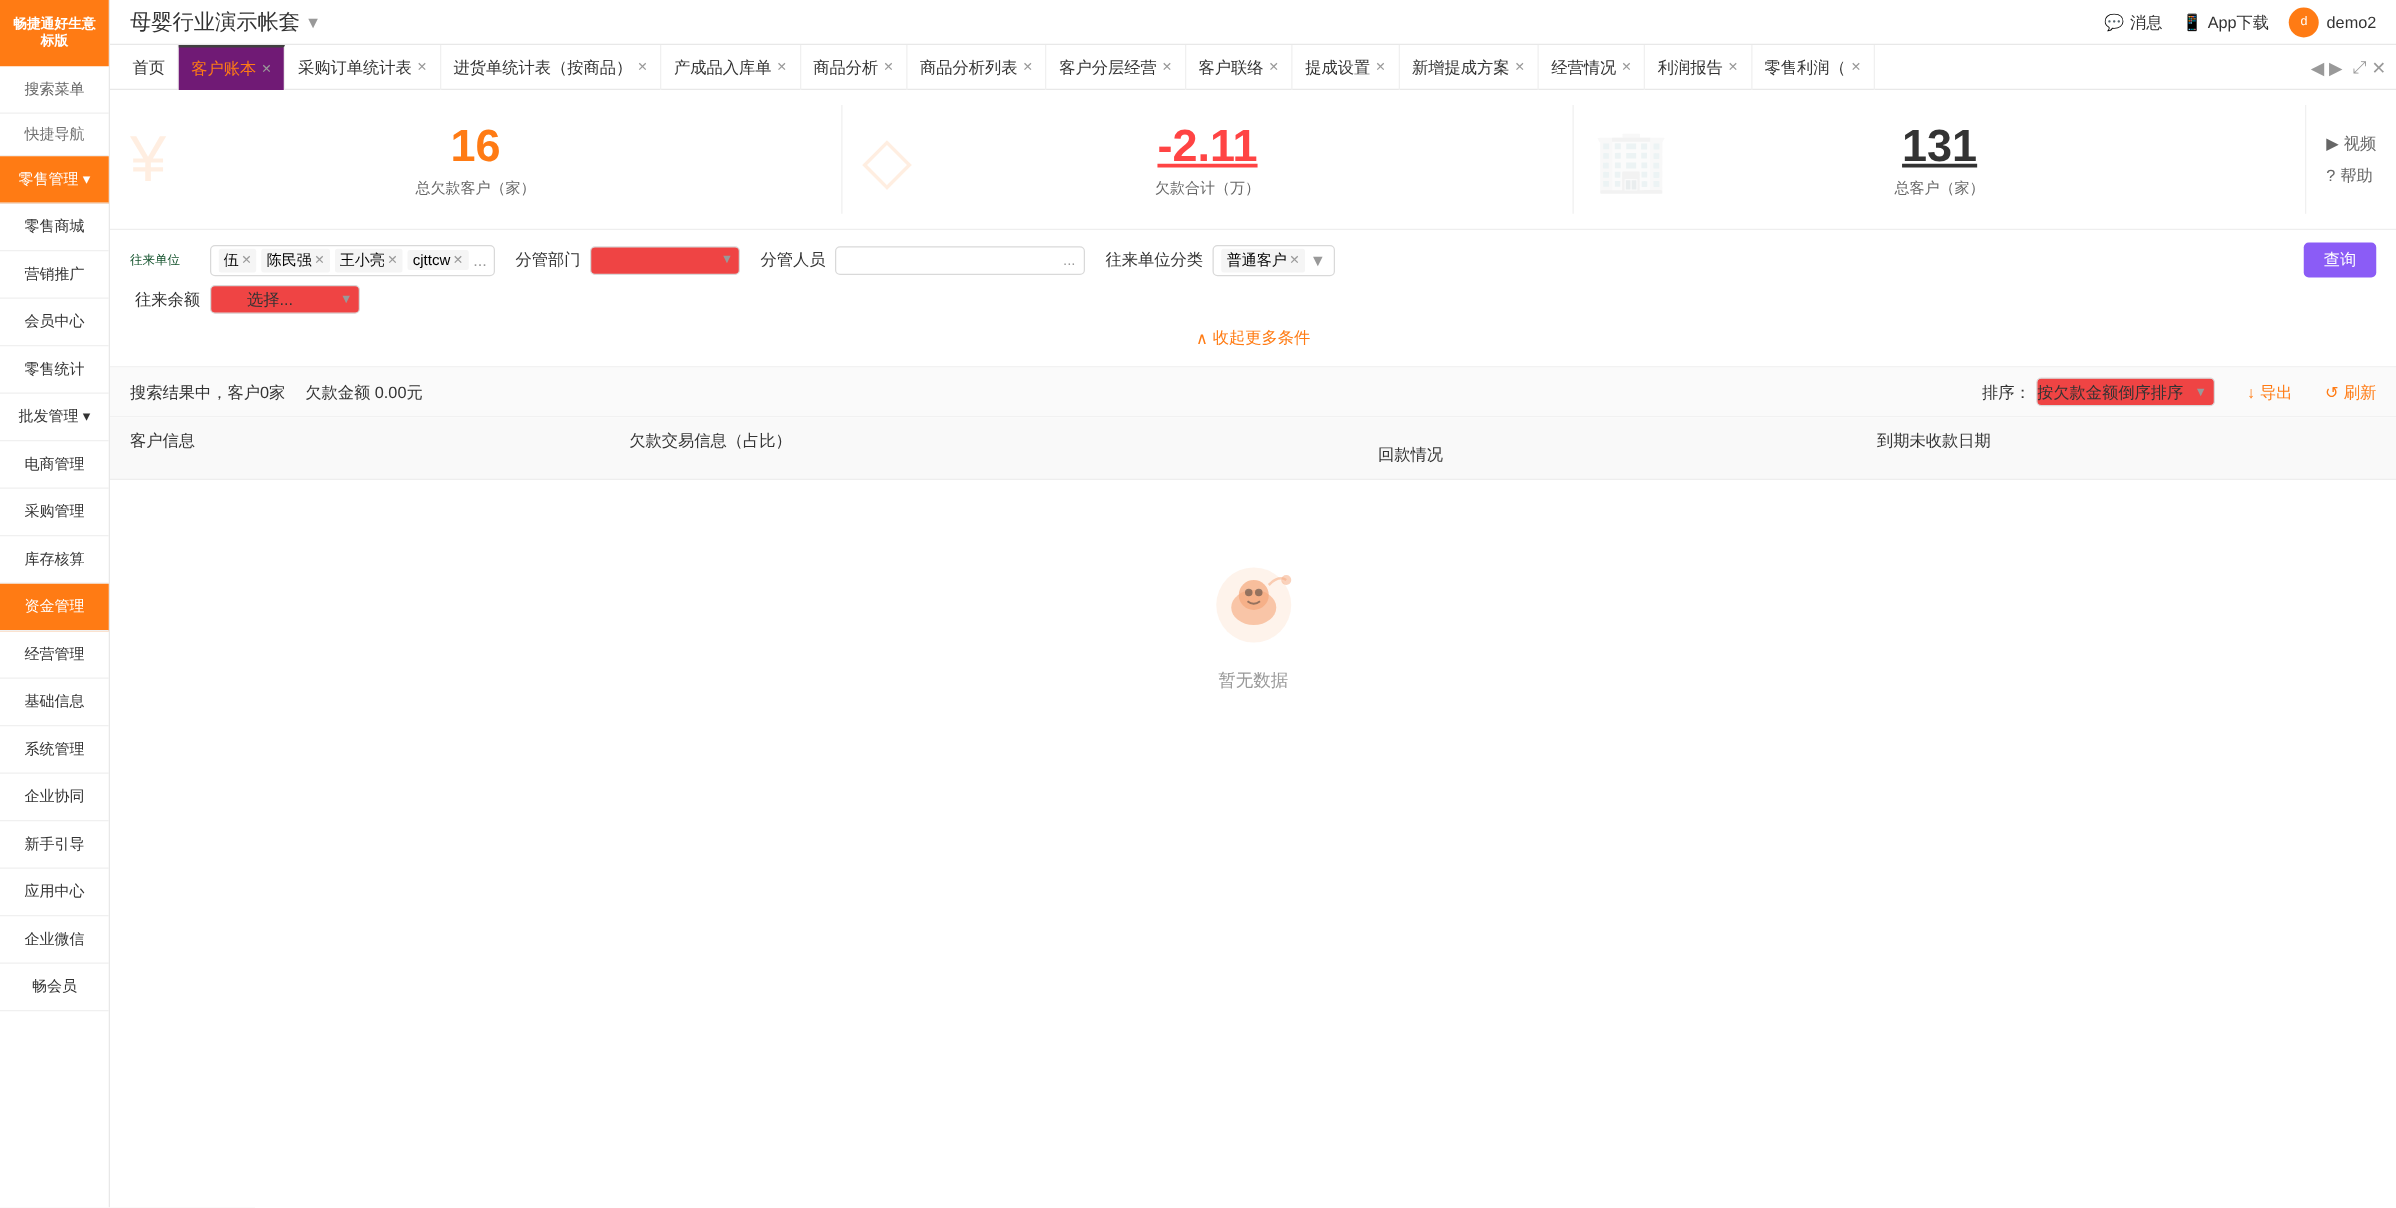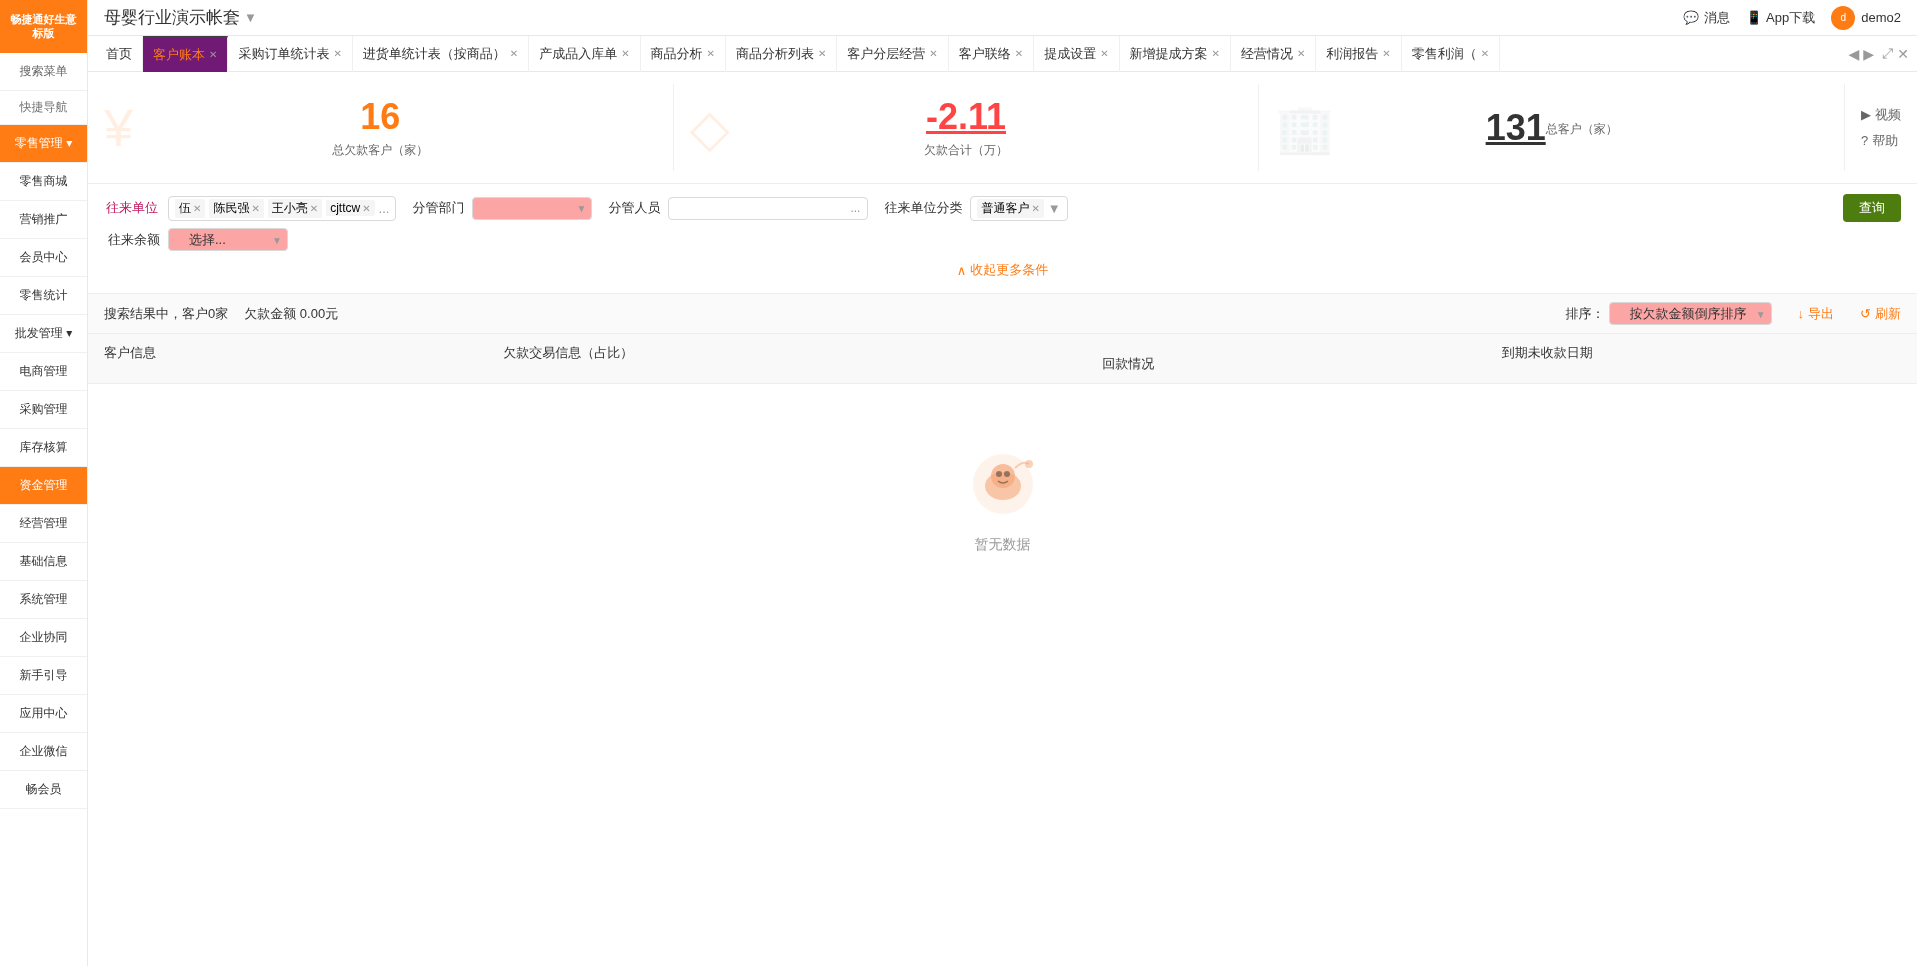--- a/index.html
+++ b/index.html
@@ -29,26 +29,26 @@
     .stat-card { flex: 1; display: flex; flex-direction: column; align-items: center; justify-content: center; padding: 8px 20px; border-right: 1px solid #f0f0f0; position: relative; }
     .stat-card:last-child { border-right: none; }
 
     
     .filter-area { background: #fff; padding: 10px 16px; border-bottom: 1px solid #eee; flex-shrink: 0; }
     .filter-row { display: flex; align-items: center; gap: 8px; margin-bottom: 6px; flex-wrap: wrap; }
     .filter-tag-group { display: flex; align-items: center; gap: 4px; border: 1px solid #d9d9d9; border-radius: 4px; padding: 2px 6px; background: #fff; }
     .filter-tag { display: flex; align-items: center; background: #f5f5f5; border-radius: 2px; padding: 1px 4px; font-size: 12px; gap: 2px; }
     .filter-tag .tag-close { color: #999; cursor: pointer; font-size: 10px; }
     .filter-more { color: #999; cursor: pointer; }
-    .filter-select { border: 1px solid #d9d9d9; border-radius: 4px; padding: 3px 24px 3px 20px; font-size: 13px; color: #333; background: #fca5a5; appearance: none; cursor: pointer; position: relative; min-width: 120px; }
+    .filter-select { border: 1px solid #d9d9d9; border-radius: 4px; padding: 3px 24px 3px 0; font-size: 13px; color: #333; background: #ef4444; appearance: none; cursor: pointer; position: relative; min-width: 120px; text-align: center; }
     .filter-select-wrapper { position: relative; display: inline-block; }
     .filter-select-wrapper::after { content: '▼'; position: absolute; right: 6px; top: 50%; transform: translateY(-50%); font-size: 10px; color: #999; pointer-events: none; }
     .filter-input { border: 1px solid #d9d9d9; border-radius: 4px; padding: 3px 8px; font-size: 13px; color: #333; min-width: 160px; }
     .collapse-btn { display: flex; align-items: center; gap: 4px; color: #ff7b14; cursor: pointer; font-size: 13px; justify-content: center; padding: 4px; }
-    .query-btn { background: #4d7c0f; color: #fff; border: none; border-radius: 4px; padding: 5px 16px; cursor: pointer; font-size: 13px; }
+    .query-btn { background: #8b5cf6; color: #fff; border: none; border-radius: 4px; padding: 5px 16px; cursor: pointer; font-size: 13px; }
 
     
     .result-bar { display: flex; align-items: center; padding: 8px 16px; background: #fafafa; border-bottom: 1px solid #eee; font-size: 13px; color: #333; flex-shrink: 0; }
     .result-bar-right { margin-left: auto; display: flex; align-items: center; gap: 26px; }
     .sort-select-wrapper { display: flex; align-items: center; gap: 4px; }
     .result-action-btn { display: flex; align-items: center; gap: 4px; color: #ff7b14; cursor: pointer; font-size: 13px; }
 
     
     .table-area { flex: 1; overflow: auto; background: #fff; }
     .table-header { display: flex; padding: 10px 16px; background: #f9f9f9; border-bottom: 1px solid #eee; font-size: 13px; color: #333; font-weight: 500; }
@@ -175,42 +175,42 @@
         <div style="font-size:36px;font-weight:bold;color:#ff7b14;">16</div>
         <div style="font-size:12px;color:#666;margin-top:4px;">总欠款客户（家）</div>
       </div>
 
       <div class="stat-card" style="flex:1;display:flex;flex-direction:column;align-items:center;justify-content:center;padding:12px 20px;border-right:1px solid #f0f0f0;position:relative;">
         <div style="position:absolute;left:16px;top:50%;transform:translateY(-50%);opacity:0.12;font-size:52px;color:#ff7b14;">◇</div>
         <div style="font-size:36px;font-weight:bold;color:#ff4444;text-decoration:underline;">-2.11</div>
         <div style="font-size:12px;color:#666;margin-top:4px;text-align:right;">欠款合计（万）</div>
       </div>
 
-      <div class="stat-card" style="flex:1;display:flex;flex-direction:row;align-items:center;justify-content:center;padding:12px 20px;position:relative;">
+      <div class="stat-card" style="flex:1;display:flex;flex-direction:column;align-items:center;justify-content:center;padding:12px 20px;position:relative;">
         <div style="position:absolute;left:16px;top:50%;transform:translateY(-50%);opacity:0.12;font-size:48px;color:#aaccee;">🏢</div>
         <div style="font-size:36px;font-weight:bold;color:#333;text-decoration:underline;">131</div>
         <div style="font-size:12px;color:#666;margin-top:4px;">总客户（家）</div>
       </div>
 
       <div style="display:flex;flex-direction:column;justify-content:center;padding:0 16px;gap:8px;flex-shrink:0;">
         <div style="display:flex;align-items:center;gap:4px;color:#666;cursor:pointer;font-size:13px;">
           <span>▶</span>
           <span>视频</span>
         </div>
         <div style="display:flex;align-items:center;gap:4px;color:#666;cursor:pointer;font-size:13px;">
           <span>?</span>
           <span>帮助</span>
         </div>
       </div>
     </div>
 
     <div class="filter-area">
 
       <div class="filter-row">
-        <span style="font-size:13px;color:#be185d;white-space:nowrap;min-width:56px;text-align:center;">往来单位</span>
+        <span style="font-size:10px;color:#14532d;white-space:nowrap;min-width:56px;text-align:left;">往来单位</span>
         <div class="filter-tag-group">
           <div class="filter-tag">
             <span>伍</span>
             <span class="tag-close">✕</span>
           </div>
           <div class="filter-tag">
             <span>陈民强</span>
             <span class="tag-close">✕</span>
           </div>
           <div class="filter-tag">

